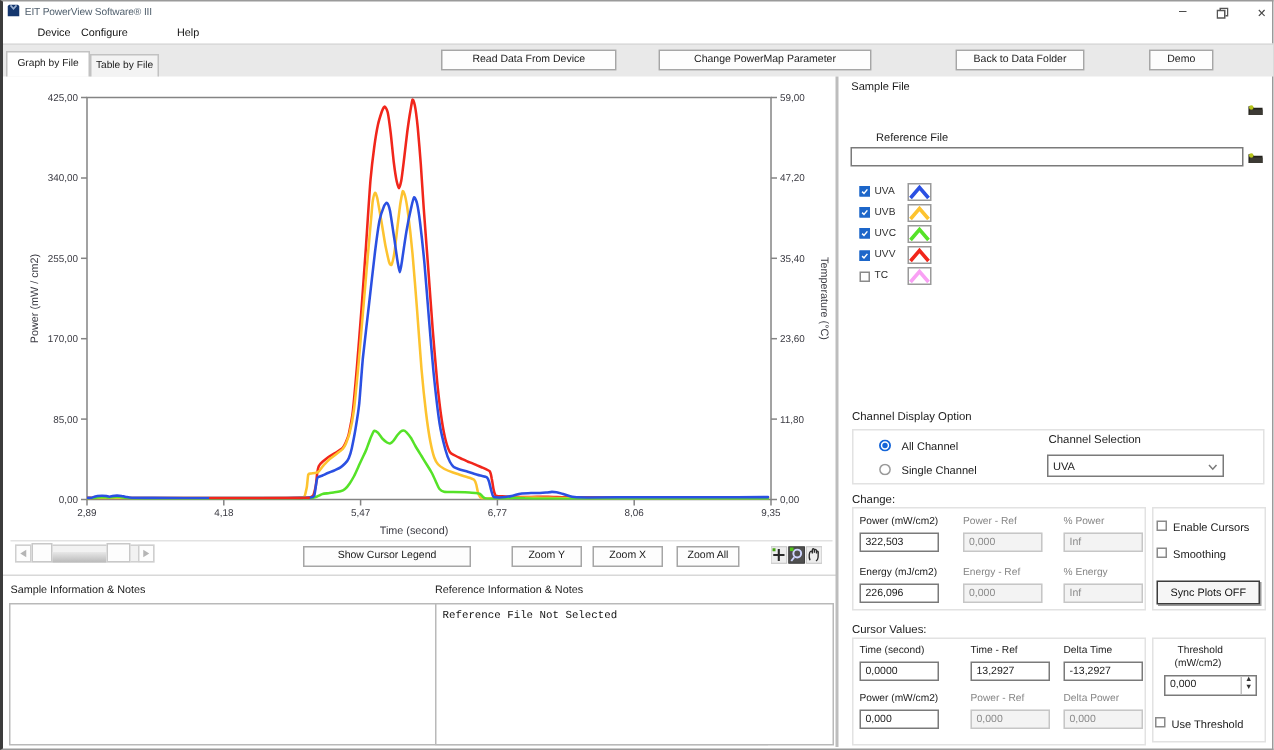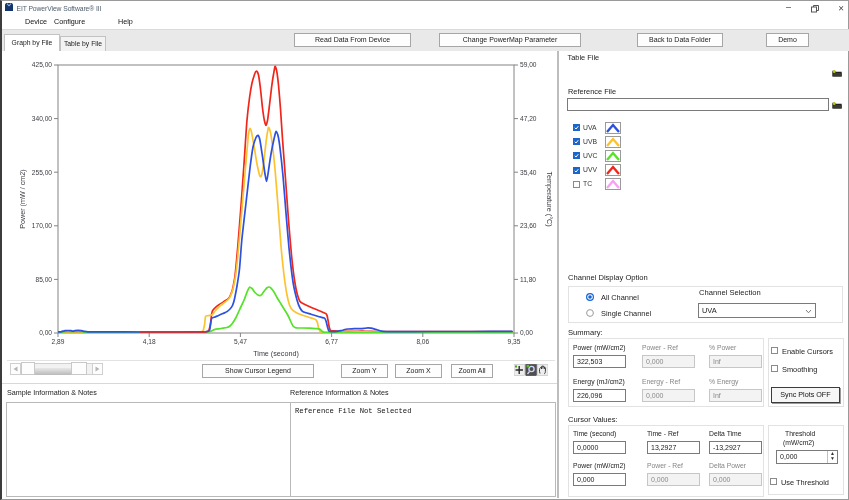--- a/index.html
+++ b/index.html
@@ -109,27 +109,27 @@
       <path d="M26 9.5 C25 7 25.5 4 26.5 3.5 C27 3.2 27.6 3.8 27.6 5 M27.6 5 L27.6 2.5 C27.6 1.6 28.8 1.6 28.9 2.5 L29 4.5 M29 3 C29 2 30.2 2 30.3 3 L30.4 5 M30.4 4 C30.5 3.2 31.5 3.3 31.5 4.2 L31.4 7.5 C31.3 9 30.8 9.5 30 10" fill="none" stroke="#2a2a2a" stroke-width="0.9"></path>
     </svg>
 <div style="position:absolute;left:0px;top:382px;width:556px;height:1px;background:#d8d8d8;"></div>
 <div style="position:absolute;left:555px;top:50px;width:2px;height:447px;background:#bdbdbd;"></div>
 <div style="position:absolute;left:5px;top:387px;font-size:7.2px;color:#1b1b1b;white-space:nowrap;">Sample Information &amp; Notes</div>
 <div style="position:absolute;left:4px;top:401px;width:506px;height:95px;background:#fff;border:1px solid #b9b9b9;box-sizing:border-box;"></div>
 <div style="position:absolute;left:503px;top:402px;width:6px;height:93px;background:#f3f3f3;border-left:1px solid #ddd;"></div>
 <div style="position:absolute;left:288px;top:387px;font-size:7.2px;color:#1b1b1b;white-space:nowrap;">Reference Information &amp; Notes</div>
 <div style="position:absolute;left:288px;top:401px;width:266px;height:95px;background:#fff;border:1px solid #b9b9b9;box-sizing:border-box;"></div>
 <pre style="position:absolute;left:293px;top:405px;font-size:7.2px;line-height:11px;color:#111;">Reference File Not Selected</pre>
-<div style="position:absolute;left:565.5px;top:52px;font-size:7.4px;color:#1b1b1b;white-space:nowrap;">Table File</div>
+<div style="position:absolute;left:565.5px;top:52px;font-size:7.4px;color:#1b1b1b;white-space:nowrap;">Sample File</div>
 <svg style="position:absolute;left:830px;top:67.5px;" width="10" height="8" viewBox="0 0 10 8">
       <path d="M0.3 1.8 L3 1.8 L3.8 2.8 L9.7 2.8 L9.7 7.6 L0.3 7.6 Z" fill="#23211c"></path>
       <path d="M1.5 4 L9.7 4 L9.7 7.6 L0.8 7.6 Z" fill="#3c3a34"></path>
       <circle cx="2.2" cy="2.6" r="1.5" fill="#b6c41c"></circle>
     </svg>
-<div style="position:absolute;left:566px;top:86px;font-size:7.4px;color:#1b1b1b;white-space:nowrap;">Reference File</div>
+<div style="position:absolute;left:582px;top:86px;font-size:7.4px;color:#1b1b1b;white-space:nowrap;">Reference File</div>
 <div style="position:absolute;left:565px;top:97px;width:262px;height:13px;box-sizing:border-box;background:#fff;border:1px solid #7a7a7a;color:#1b1b1b;font-size:7.2px;line-height:11px;padding-left:3px;text-align:left;white-space:nowrap;overflow:hidden;"></div>
 <svg style="position:absolute;left:830px;top:100px;" width="10" height="8" viewBox="0 0 10 8">
       <path d="M0.3 1.8 L3 1.8 L3.8 2.8 L9.7 2.8 L9.7 7.6 L0.3 7.6 Z" fill="#23211c"></path>
       <path d="M1.5 4 L9.7 4 L9.7 7.6 L0.8 7.6 Z" fill="#3c3a34"></path>
       <circle cx="2.2" cy="2.6" r="1.5" fill="#b6c41c"></circle>
     </svg>
 <div style="position:absolute;left:571px;top:123.0px;width:7px;height:7px;background:#1d66c9;border:1px solid #1d66c9;box-sizing:border-box;">
       <svg width="5" height="5" viewBox="0 0 10 10" style="display:block;margin:0 auto;">
         <path d="M1.5 5.5 L4 8 L8.5 2.5" stroke="#fff" stroke-width="2" fill="none"></path>
       </svg>
@@ -189,21 +189,21 @@
 <div style="position:absolute;left:599px;top:291.5px;font-size:7.4px;color:#1b1b1b;white-space:nowrap;">All Channel</div>
 <svg style="position:absolute;left:584px;top:308px;" width="8" height="8" viewBox="0 0 8 8">
       <circle cx="4" cy="4" r="3.4" fill="#fff" stroke="#9a9a9a" stroke-width="1"></circle>
     </svg>
 <div style="position:absolute;left:599px;top:307.5px;font-size:7.4px;color:#1b1b1b;white-space:nowrap;">Single Channel</div>
 <div style="position:absolute;left:697px;top:287px;font-size:7.6px;color:#1b1b1b;white-space:nowrap;">Channel Selection</div>
 <div style="position:absolute;left:696px;top:302px;width:118px;height:15px;box-sizing:border-box;background:#fff;border:1px solid #7a7a7a;color:#1b1b1b;font-size:7.4px;line-height:13px;padding-left:3px;text-align:left;white-space:nowrap;overflow:hidden;">UVA</div>
 <svg style="position:absolute;left:803px;top:308px;" width="7" height="5" viewBox="0 0 7 5">
       <path d="M1 1 L3.5 3.8 L6 1" fill="none" stroke="#7a7a7a" stroke-width="1"></path>
     </svg>
-<div style="position:absolute;left:566px;top:327px;font-size:7.6px;color:#1b1b1b;white-space:nowrap;">Summary:</div>
+<div style="position:absolute;left:566px;top:327px;font-size:7.6px;color:#1b1b1b;white-space:nowrap;">Change:</div>
 <div style="position:absolute;left:566px;top:337px;width:196px;height:69px;border:1px solid #e2e2e2;box-sizing:border-box;"></div>
 <div style="position:absolute;left:766px;top:337px;width:76px;height:69px;border:1px solid #e2e2e2;box-sizing:border-box;"></div>
 <div style="position:absolute;left:571px;top:342.5px;font-size:6.8px;color:#1b1b1b;white-space:nowrap;">Power (mW/cm2)</div>
 <div style="position:absolute;left:640px;top:342.5px;font-size:6.8px;color:#858585;white-space:nowrap;">Power - Ref</div>
 <div style="position:absolute;left:707px;top:342.5px;font-size:6.8px;color:#858585;white-space:nowrap;">% Power</div>
 <div style="position:absolute;left:571px;top:354px;width:53px;height:13px;box-sizing:border-box;background:#fff;border:1px solid #7a7a7a;color:#1b1b1b;font-size:7px;line-height:11px;padding-left:3px;text-align:left;white-space:nowrap;overflow:hidden;">322,503</div>
 <div style="position:absolute;left:640px;top:354px;width:53px;height:13px;box-sizing:border-box;background:#f3f3f3;border:1px solid #c6c6c6;color:#8a8a8a;font-size:7px;line-height:11px;padding-left:3px;text-align:left;white-space:nowrap;overflow:hidden;">0,000</div>
 <div style="position:absolute;left:707px;top:354px;width:53px;height:13px;box-sizing:border-box;background:#f3f3f3;border:1px solid #c6c6c6;color:#8a8a8a;font-size:7px;line-height:11px;padding-left:3px;text-align:left;white-space:nowrap;overflow:hidden;">Inf</div>
 <div style="position:absolute;left:571px;top:376.5px;font-size:6.8px;color:#1b1b1b;white-space:nowrap;">Energy (mJ/cm2)</div>
 <div style="position:absolute;left:640px;top:376.5px;font-size:6.8px;color:#858585;white-space:nowrap;">Energy - Ref</div>

